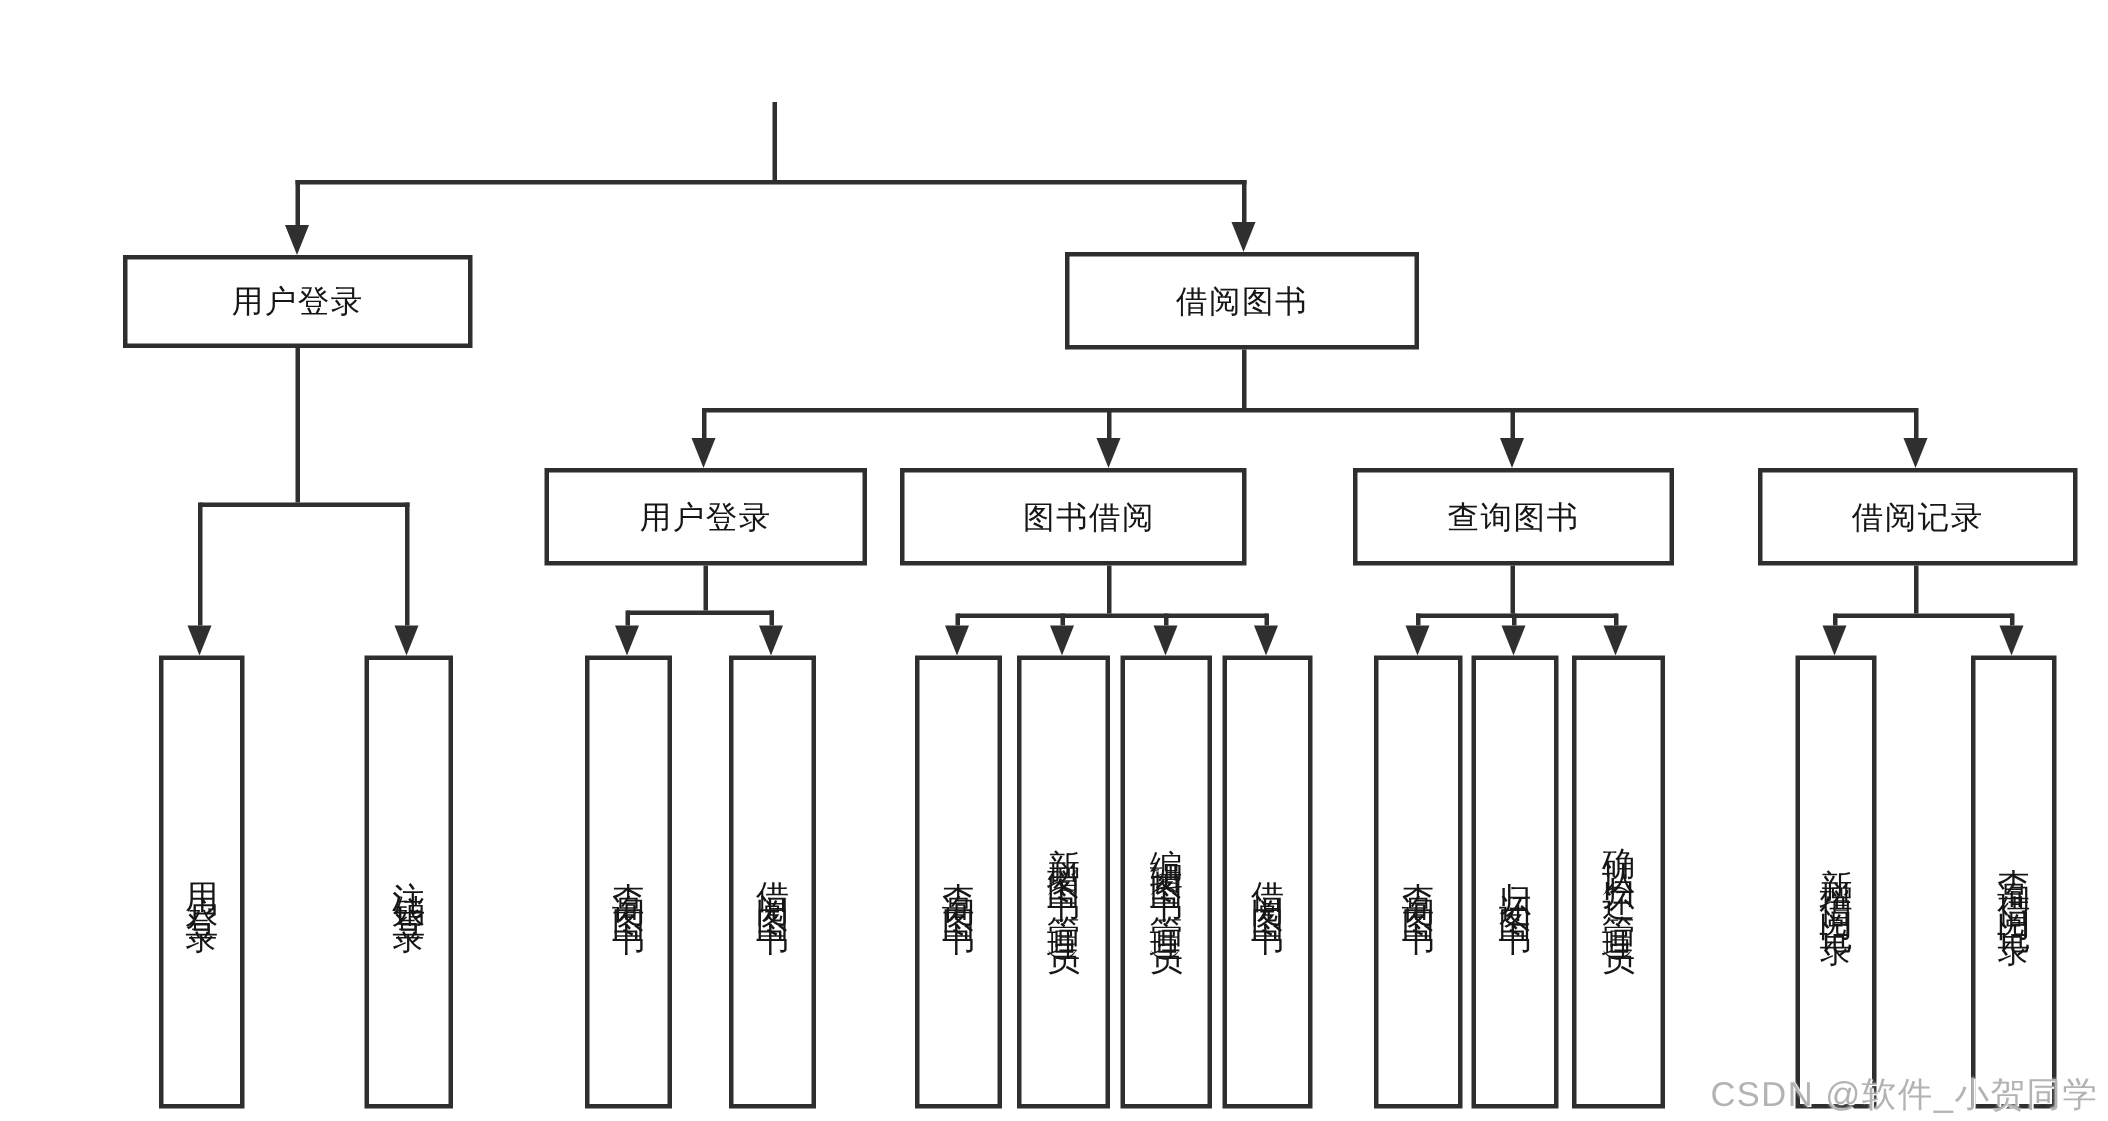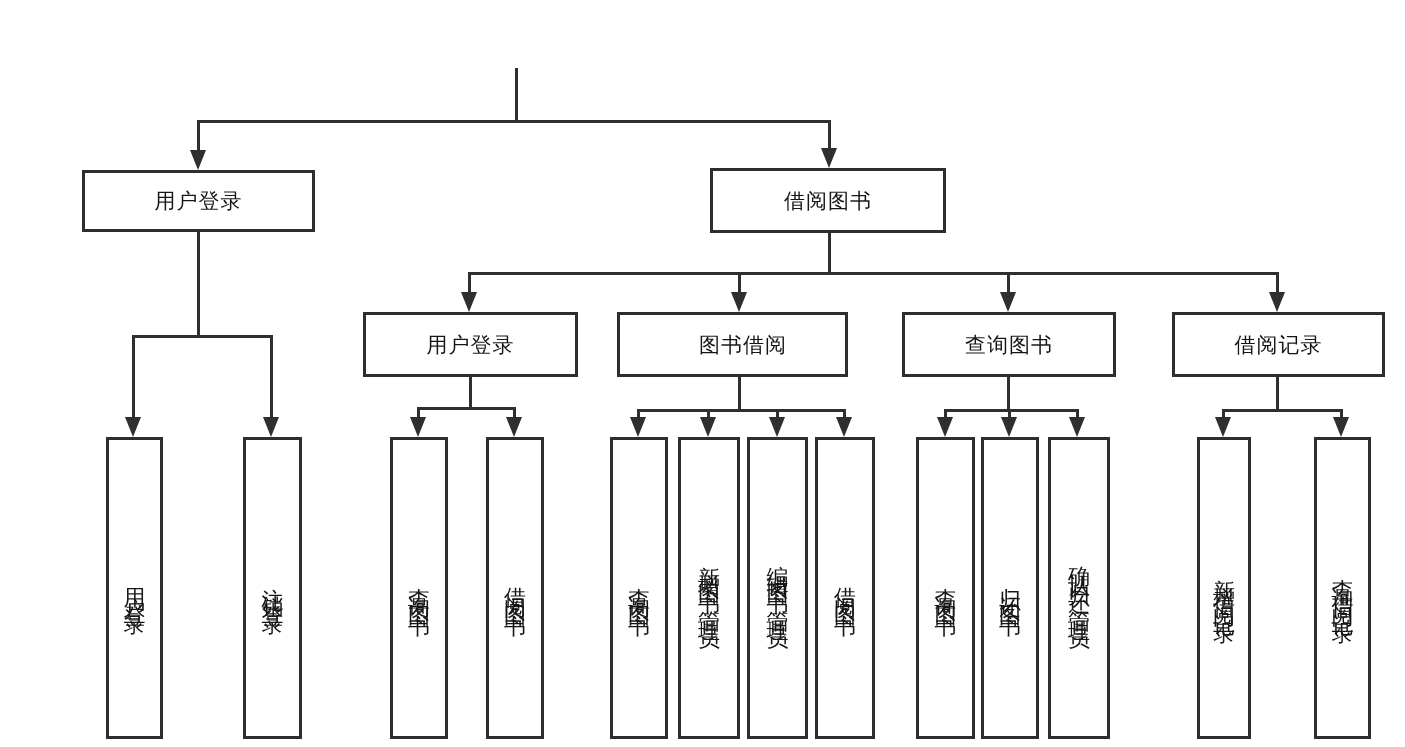--- a/index.html
+++ b/index.html
@@ -64,21 +64,21 @@
   </div>
 
   <div class="box" style="left:710px;top:168px;width:236px;height:65px;">
     <span class="hlabel">借阅图书</span>
   </div>
 
   <div class="box" style="left:363px;top:312px;width:215px;height:65px;">
     <span class="hlabel">用户登录</span>
   </div>
 
-  <div class="box" style="left:617px;top:312px;width:231px;height:65px;padding-left:21px;">
+  <div class="box" style="left:600px;top:312px;width:231px;height:65px;padding-left:21px;">
     <span class="hlabel">图书借阅</span>
   </div>
 
   <div class="box" style="left:902px;top:312px;width:214px;height:65px;">
     <span class="hlabel">查询图书</span>
   </div>
 
   <div class="box" style="left:1172px;top:312px;width:213px;height:65px;">
     <span class="hlabel">借阅记录</span>
   </div>
@@ -179,14 +179,15 @@
   <i class="vl" style="left:1076px;top:409px;height:8px;"></i>
   <i class="ar" style="left:1069px;top:417px;"></i>
 
   <i class="vl" style="left:1276px;top:377px;height:32px;"></i>
   <i class="hl" style="left:1223px;top:409px;width:119px;"></i>
   <i class="vl" style="left:1222px;top:409px;height:8px;"></i>
   <i class="ar" style="left:1215px;top:417px;"></i>
   <i class="vl" style="left:1340px;top:409px;height:8px;"></i>
   <i class="ar" style="left:1333px;top:417px;"></i>
 
+  <div class="watermark">CSDN @软件_小贺同学</div>
 
 </div>
 
 </body></html>

